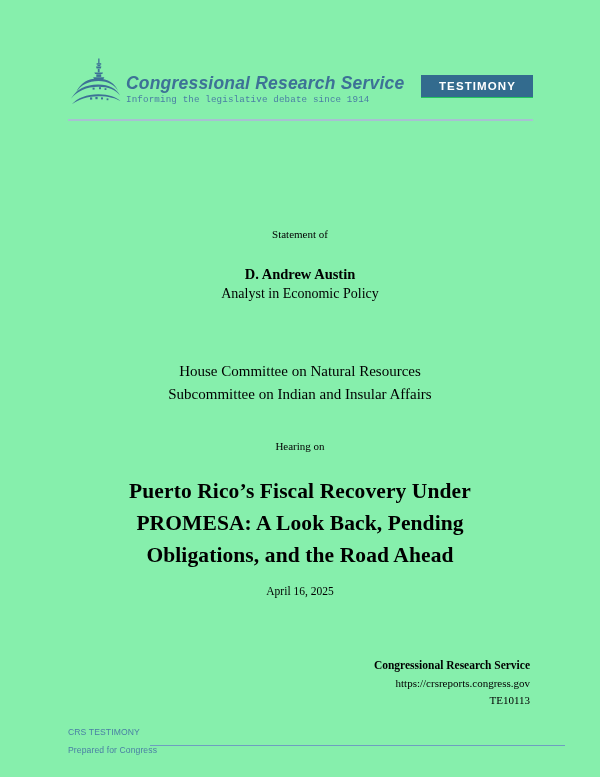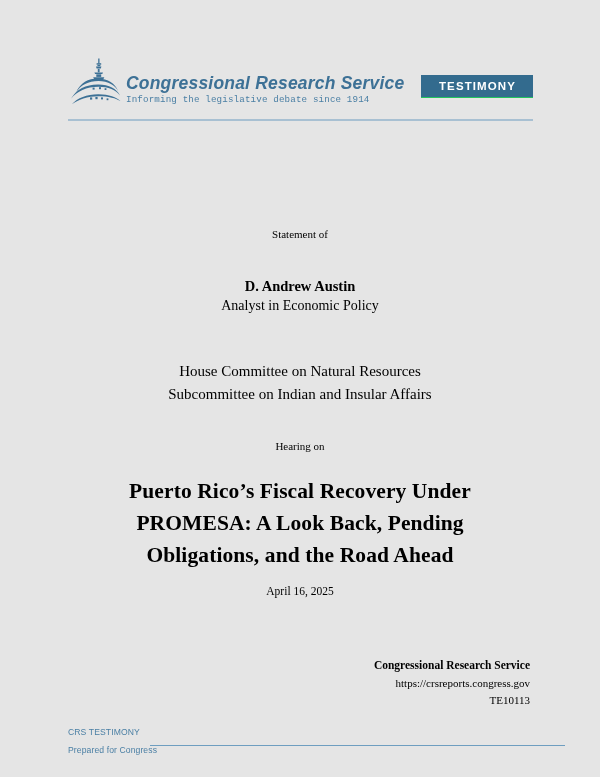--- a/index.html
+++ b/index.html
@@ -13,21 +13,21 @@
     height: 777px;
     position: relative;
     font-family: "Liberation Serif", "DejaVu Serif", serif;
     color: #000000;
     overflow: hidden;
   }
 
   .page {
     position: absolute;
     inset: 0;
-    background: #e5e5e5;
+    background: #86efac;
     padding-left: 41px;
   }
 
   
   .header {
     position: absolute;
     left: 68px;
     top: 58px;
     width: 465px;
     height: 60px;
@@ -127,21 +127,21 @@
     line-height: 32px;
     letter-spacing: 0.1px;
   }
 
   .date-line {
     font-size: 11.5px;
   }
 
   
   #block-statement-of { top: 227px; }
-  #block-witness      { top: 265px; margin-top: 12px; }
+  #block-witness      { top: 265px; }
   #block-before       { top: 324px; }
   #block-committee    { top: 360px; }
   #block-hearing-on   { top: 439px; }
   #block-title        { top: 475px; left: 90px; right: 90px; }
   #block-date         { top: 585px; }
 
   
   .source-block {
     position: absolute;
     right: 70px;

